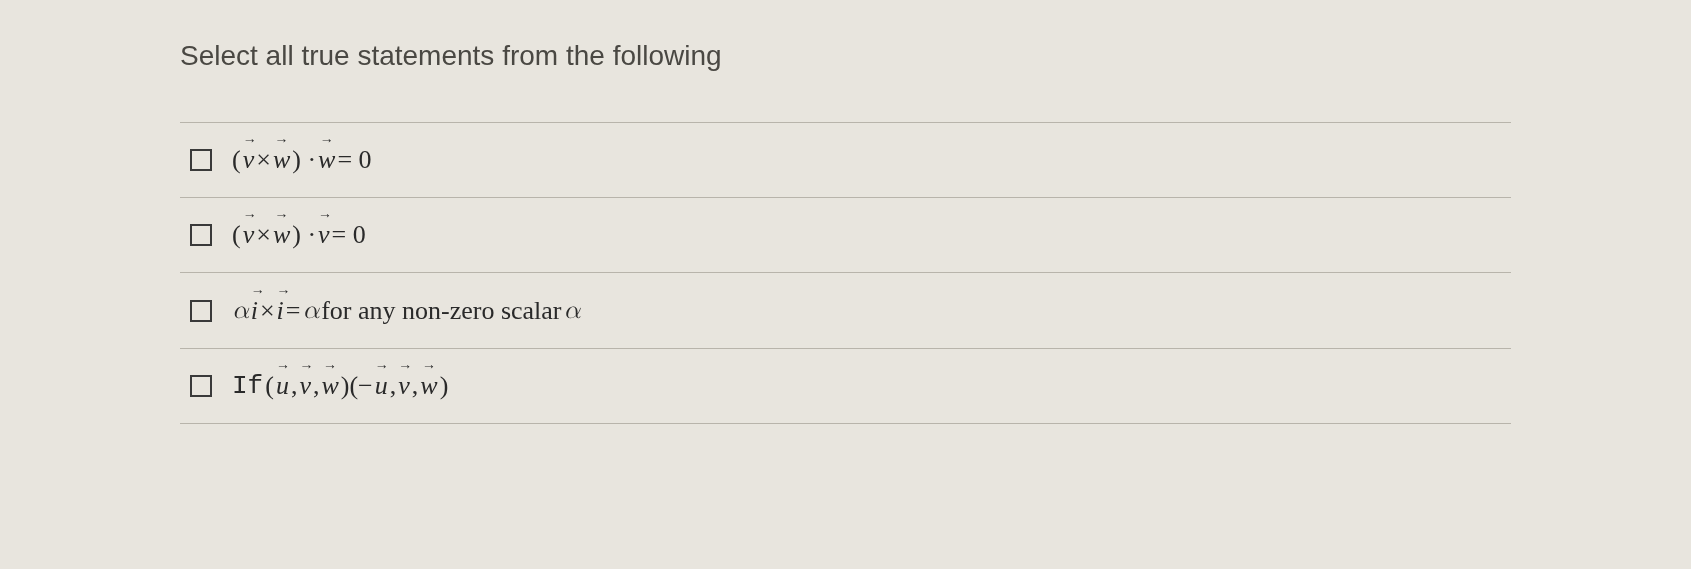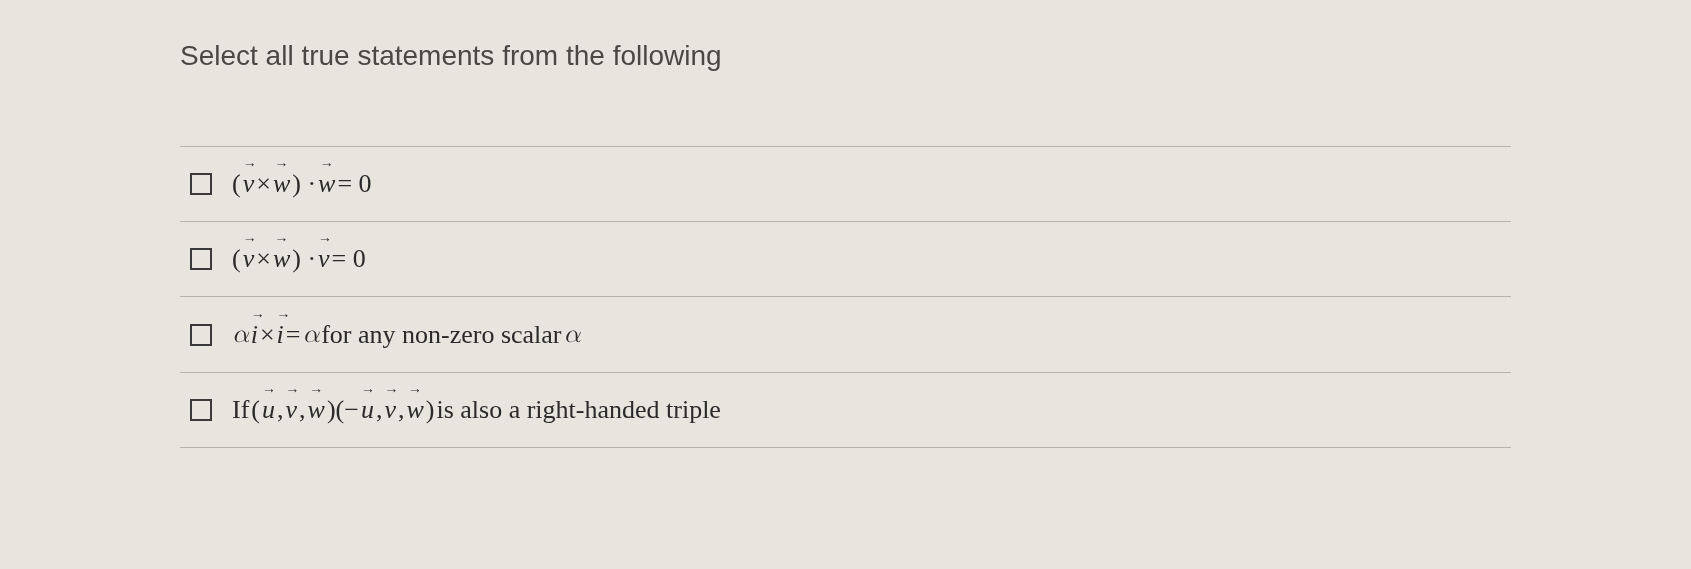--- a/index.html
+++ b/index.html
@@ -11,21 +11,21 @@
       background: #e8e5de;
       font-family: Georgia, 'Times New Roman', serif;
       width: 1691px;
       height: 569px;
       padding: 40px 180px;
       color: #3a3a3a;
     }
     .question-prompt {
       font-size: 28px;
       color: #4a4843;
-      margin-bottom: 74px;
+      margin-bottom: 50px;
       font-family: -apple-system, BlinkMacSystemFont, 'Segoe UI', sans-serif;
     }
     .options-container {
       border-top: 1px solid #b8b4ab;
     }
     .option-row {
       display: flex;
       align-items: center;
       padding: 22px 10px;
       border-bottom: 1px solid #b8b4ab;
@@ -65,21 +65,21 @@
       font-size: 14px;
       font-style: normal;
       width: 100%;
       text-align: center;
     }
     .upright {
       font-style: normal;
       text-align: right;
     }
     .sans {
-      font-family: Liberation Serif, serif;
+      font-family: Liberation Mono, monospace;
       text-align: right;
     }
   </style>
 </head>
 <body>
 
 <div class="question-prompt">Select all true statements from the following</div>
 
 <div class="options-container">
   <div class="option-row">
@@ -89,15 +89,15 @@
   <div class="option-row">
     <div class="checkbox"></div>
     <div class="option-text">(<span class="vec">v</span> × <span class="vec">w</span>) · <span class="vec">v</span> = 0</div>
   </div>
   <div class="option-row">
     <div class="checkbox"></div>
     <div class="option-text"><span class="math">α</span><span class="vec">i</span> × <span class="vec">i</span> = <span class="math">α</span> <span class="upright">for any non-zero scalar</span> <span class="math">α</span></div>
   </div>
   <div class="option-row">
     <div class="checkbox"></div>
-    <div class="option-text"><span class="sans">If </span>(<span class="vec">u</span>, <span class="vec">v</span>, <span class="vec">w</span>)(−<span class="vec">u</span>, <span class="vec">v</span>, <span class="vec">w</span>)<span class="sans"> is also a right-handed triple</span></div>
+    <div class="option-text"><span class="sans">If </span>(<span class="vec">u</span>, <span class="vec">v</span>, <span class="vec">w</span>)(−<span class="vec">u</span>, <span class="vec">v</span>, <span class="vec">w</span>)</div>
   </div>
 </div>
 
 </body></html>

